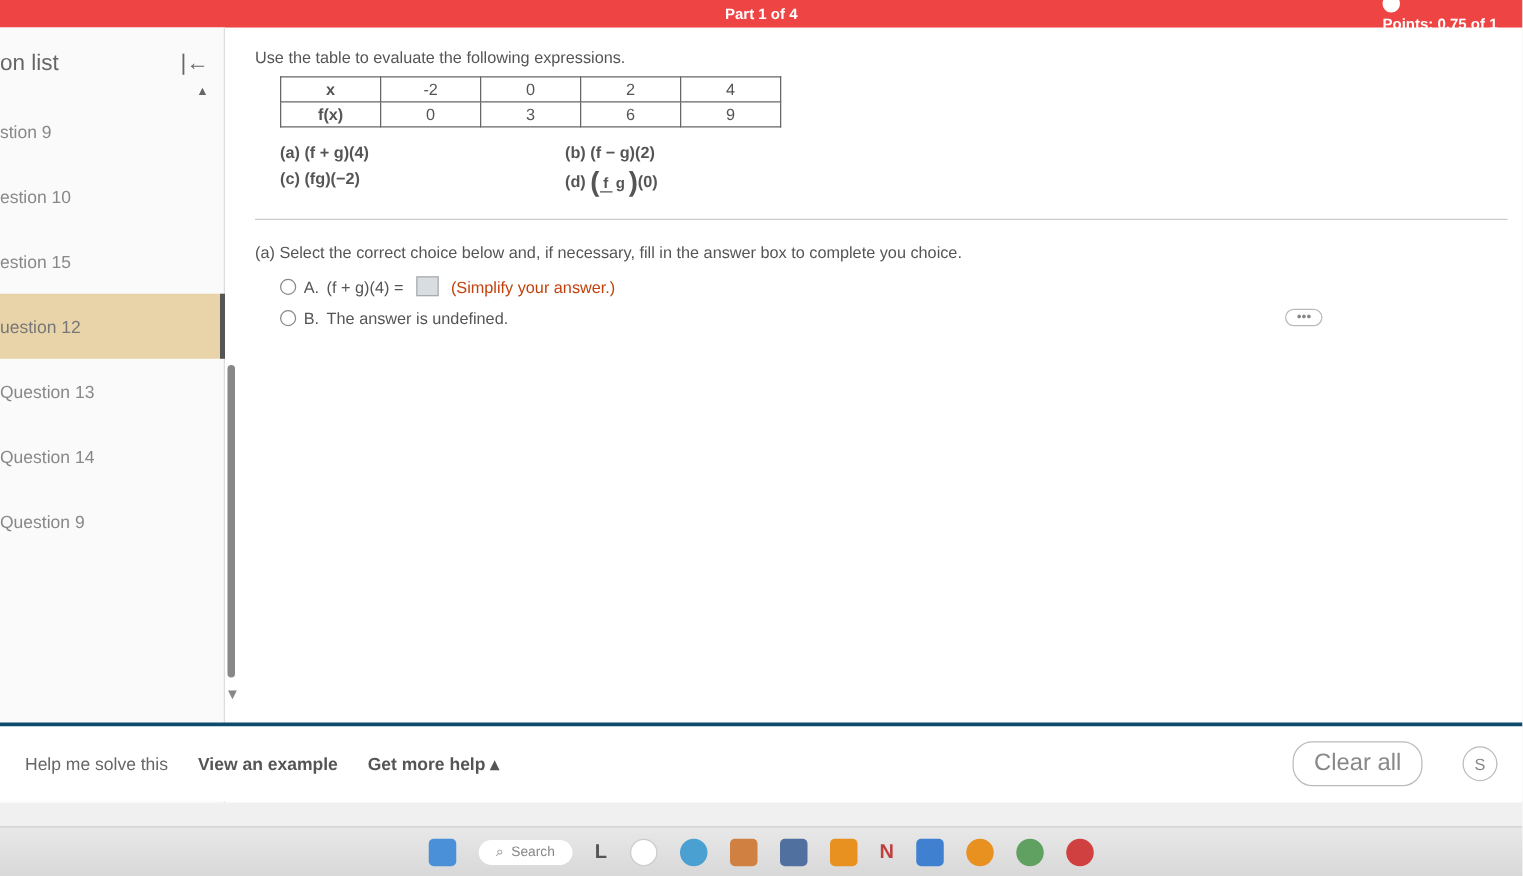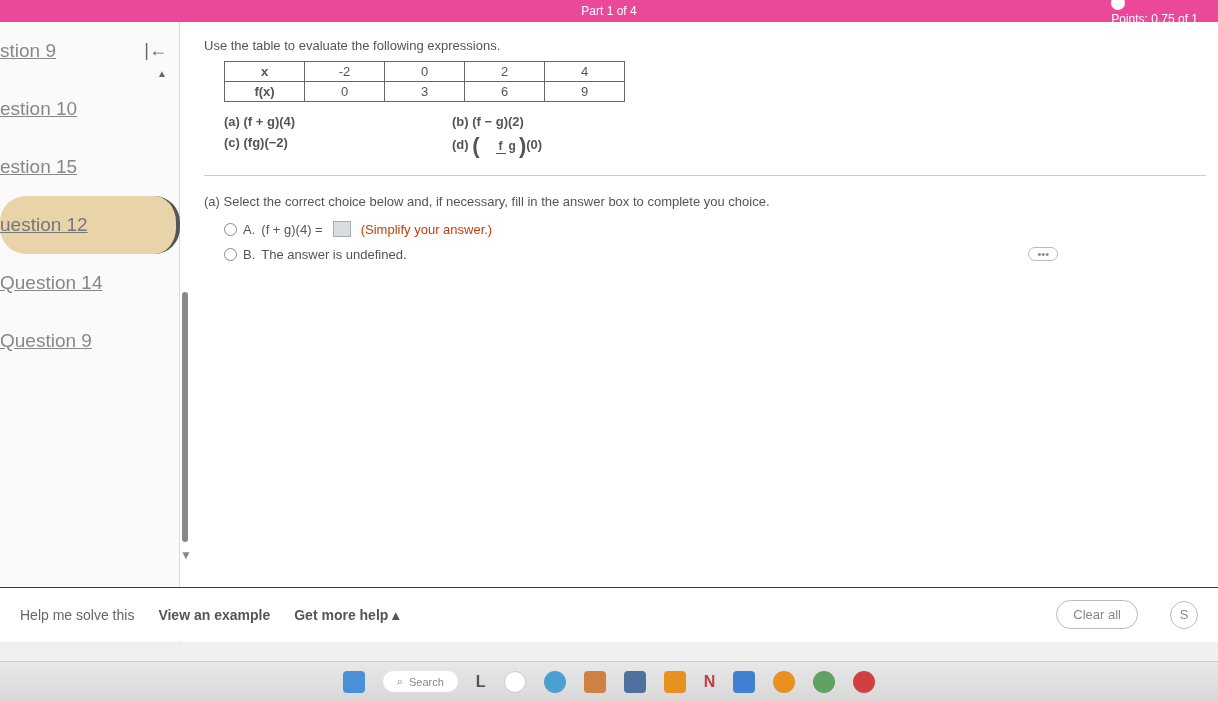--- a/index.html
+++ b/index.html
@@ -1,86 +1,88 @@
 <!DOCTYPE html>
 <html><head>
 <meta charset="utf-8">
 <style>
 * { margin: 0; padding: 0; box-sizing: border-box; }
 body { font-family: Arial, sans-serif; background: #f0f0f0; width: 1218px; height: 701px; overflow: hidden; position: relative; }
 
-.top-bar { background: #ec4899; height: 22px; color: #fff; display: flex; align-items: center; padding: 0 20px; font-size: 12px; position: relative; }
+.top-bar { background: #ef4444; height: 22px; color: #fff; display: flex; align-items: center; padding: 0 20px; font-size: 12px; position: relative; font-weight: bold; }
 .top-center { position: absolute; left: 50%; transform: translateX(-50%); }
 .top-right { position: absolute; right: 20px; display: flex; align-items: flex-start; gap: 2px; flex-direction: column; }
 
 .main-area { display: flex; height: 620px; background: #fff; }
 .sidebar { width: 180px; background: #fafafa; border-right: 1px solid #ddd; position: relative; }
 .sidebar-title { font-size: 18px; color: #666; padding: 18px 0 18px 0; font-weight: 400; }
 .collapse-btn { position: absolute; top: 18px; right: 12px; font-size: 18px; color: #666; cursor: pointer; }
 .collapse-arrow { position: absolute; top: 46px; right: 12px; font-size: 10px; color: #666; }
-.nav-item { padding: 18px 10px 18px 0; font-size: 19px; color: #888; cursor: pointer; text-decoration: underline; }
-.nav-item.active { background: #e8d4a8; color: #777; margin-right: -1px; border-right: 4px solid #555; border-radius: 26px; }
+.nav-item { padding: 18px 10px 18px 0; font-size: 14px; color: #888; cursor: pointer; }
+.nav-item.active { background: #e8d4a8; color: #777; margin-right: -1px; border-right: 4px solid #555; }
 
 .content { flex: 1; padding: 16px 12px 0 24px; position: relative; font-size: 13px; color: #555; }
 .prompt-text { margin-bottom: 8px; }
 
 .val-table { border-collapse: collapse; margin-left: 20px; margin-bottom: 12px; }
 .val-table td { border: 1px solid #666; padding: 2px 0; width: 80px; text-align: center; font-size: 13px; }
 .val-table td:first-child { font-weight: bold; }
 
 .expr-row { display: flex; margin-left: 20px; margin-bottom: 6px; font-weight: bold; font-size: 13px; gap: 28px; }
 .expr-row .col-a { width: 200px; }
 .expr-row .col-b { }
-.frac { display: inline-block; vertical-align: middle; text-align: center; font-size: 12px; line-height: 1; margin-left: 16px; }
+.frac { display: inline-block; vertical-align: middle; text-align: center; font-size: 12px; line-height: 1; }
 .frac .top { border-bottom: 1px solid #555; padding: 0 3px; }
 .frac .bot { padding: 0 3px; }
 .paren { font-size: 22px; vertical-align: middle; display: inline-block; line-height: 1; }
 
 .divider { border: none; border-top: 1px solid #ccc; margin: 18px 0 18px 0; position: relative; }
 .ellipsis-btn { position: absolute; right: 160px; top: 225px; border: 1px solid #bbb; border-radius: 12px; padding: 0 8px; font-size: 11px; color: #888; background: #fff; cursor: pointer; }
 
 .part-prompt { margin-bottom: 12px; }
 .radio-row { display: flex; align-items: center; margin-left: 20px; margin-bottom: 10px; font-size: 13px; gap: 6px; }
 .radio { width: 13px; height: 13px; border: 1px solid #888; border-radius: 50%; display: inline-block; }
 .answer-box { display: inline-block; width: 18px; height: 16px; background: #d8dde2; border: 1px solid #aaa; vertical-align: middle; margin: 0 4px; }
 .hint { color: #c2410c; }
 
 .vert-scrollbar { position: absolute; left: 2px; top: 270px; width: 6px; height: 250px; background: #888; border-radius: 3px; }
 .chev-down { position: absolute; left: 0; bottom: 80px; color: #888; font-size: 12px; }
 
-.footer { position: absolute; bottom: 60px; left: 0; right: 0; padding: 12px 20px; display: flex; align-items: center; gap: 24px; font-size: 14px; color: #666; border-top: 1px solid #0c4a6e; background: #fff; }
+.footer { position: absolute; bottom: 60px; left: 0; right: 0; padding: 12px 20px; display: flex; align-items: center; gap: 24px; font-size: 14px; color: #666; border-top: 3px solid #0c4a6e; background: #fff; }
 .footer .link { cursor: pointer; }
 .footer .link-bold { font-weight: bold; color: #555; }
-.clear-all { margin-left: auto; border: 1px solid #bbb; border-radius: 16px; padding: 6px 16px; font-size: 13px; color: #888; background: #fff; cursor: pointer; }
+.clear-all { margin-left: auto; border: 1px solid #bbb; border-radius: 16px; padding: 6px 16px; font-size: 19px; color: #888; background: #fff; cursor: pointer; }
 .s-btn { border: 1px solid #bbb; border-radius: 50%; width: 28px; height: 28px; display: flex; align-items: center; justify-content: center; font-size: 13px; color: #888; margin-left: 8px; cursor: pointer; }
 
 .taskbar { position: absolute; bottom: 0; left: 0; right: 0; height: 40px; background: linear-gradient(#e8e8e8, #d8d8d8); border-top: 1px solid #ccc; display: flex; align-items: center; justify-content: center; gap: 18px; }
 .tb-search { display: flex; align-items: center; gap: 6px; background: #fff; border-radius: 16px; padding: 4px 14px; font-size: 11px; color: #888; }
 .tb-icon { width: 22px; height: 22px; border-radius: 4px; display: inline-block; }
 .points-icon { width: 14px; height: 14px; background: #fff; border-radius: 50%; display: inline-block; }
 </style>
 </head>
 <body>
 
 <div class="top-bar">
   <span class="top-center">Part 1 of 4</span>
   <span class="top-right">
     <span class="points-icon"></span>
     <span>Points: 0.75 of 1</span>
   </span>
 </div>
 
 <div class="main-area">
   <div class="sidebar">
+    <div class="sidebar-title">on list</div>
     <div class="collapse-btn">|←</div>
     <div class="collapse-arrow">▲</div>
     <div class="nav-item">stion 9</div>
     <div class="nav-item">estion 10</div>
     <div class="nav-item">estion 15</div>
     <div class="nav-item active">uestion 12</div>
+    <div class="nav-item">Question 13</div>
     <div class="nav-item">Question 14</div>
     <div class="nav-item">Question 9</div>
   </div>
 
   <div class="content">
     <div class="prompt-text">Use the table to evaluate the following expressions.</div>
 
     <table class="val-table">
       <tbody>
           <tr>

